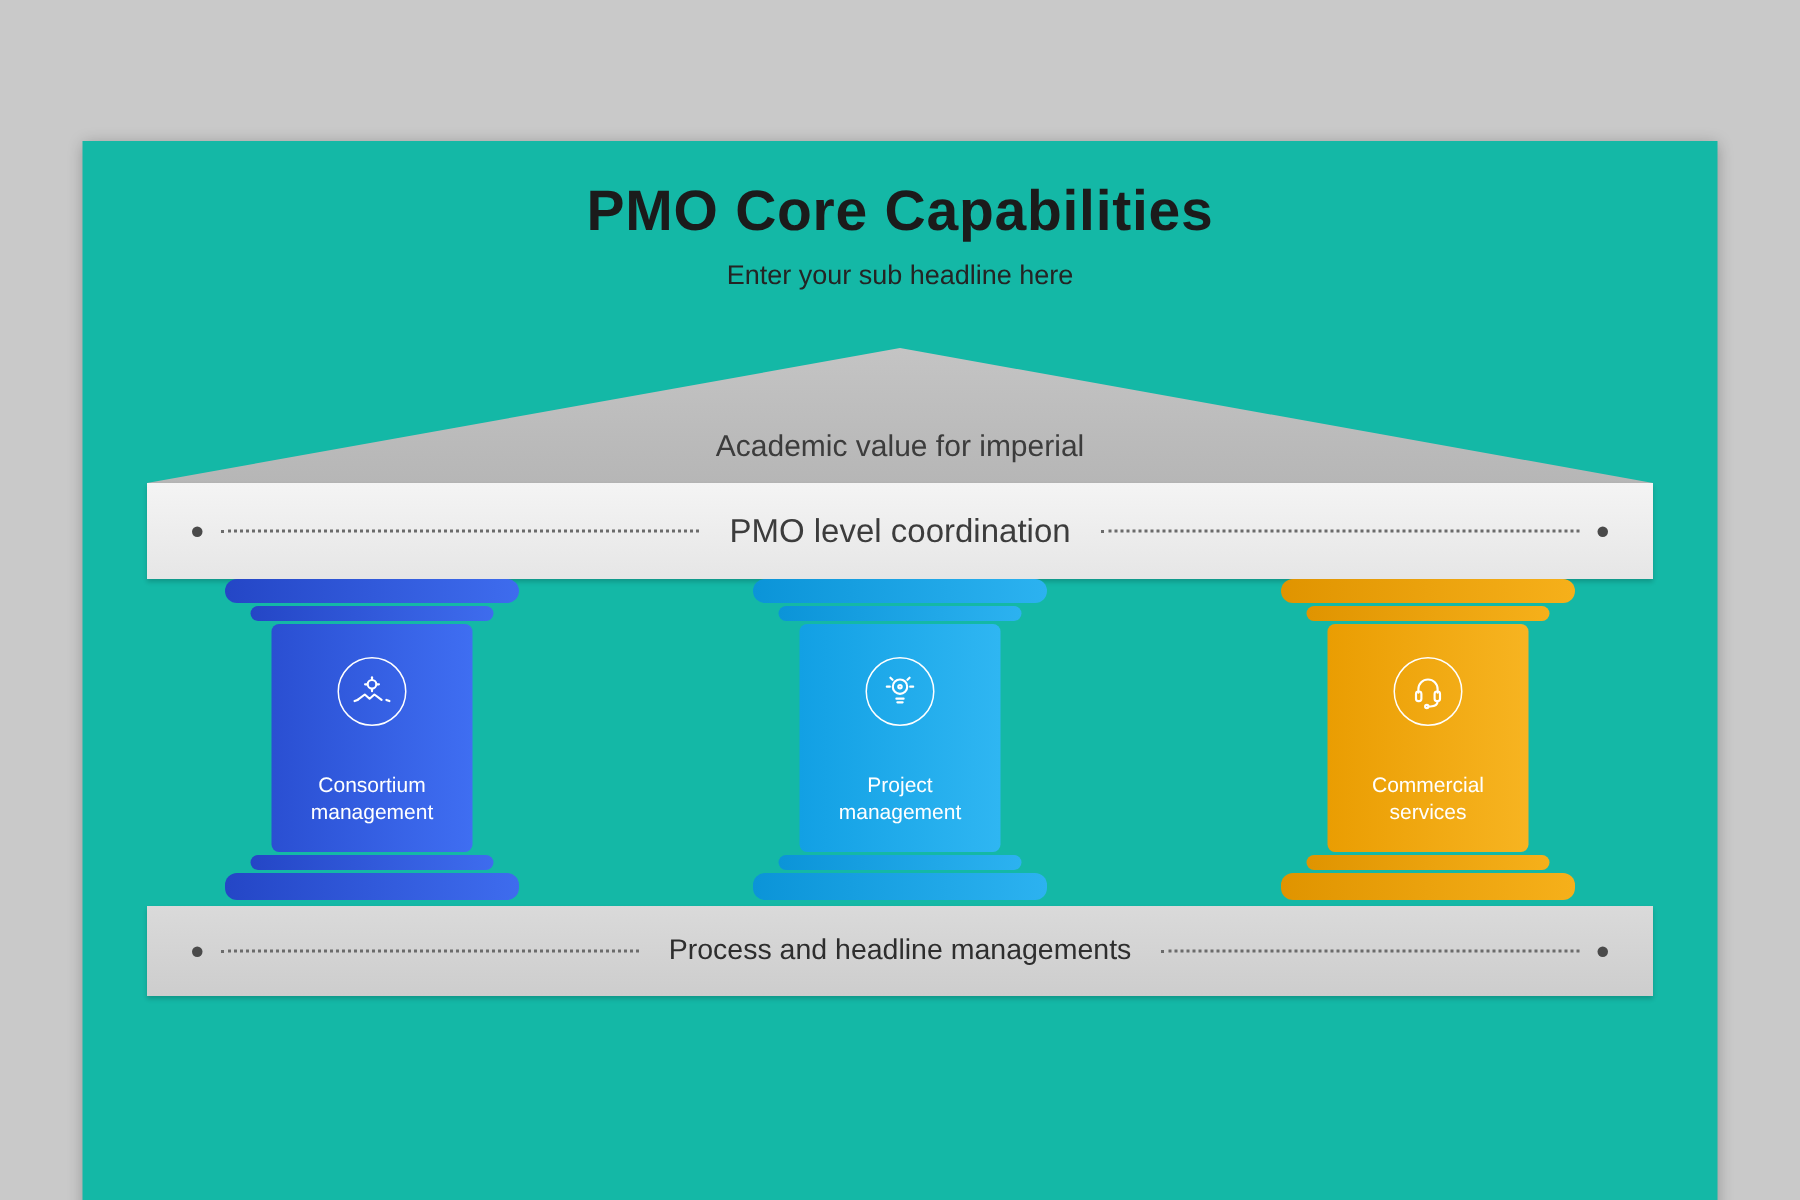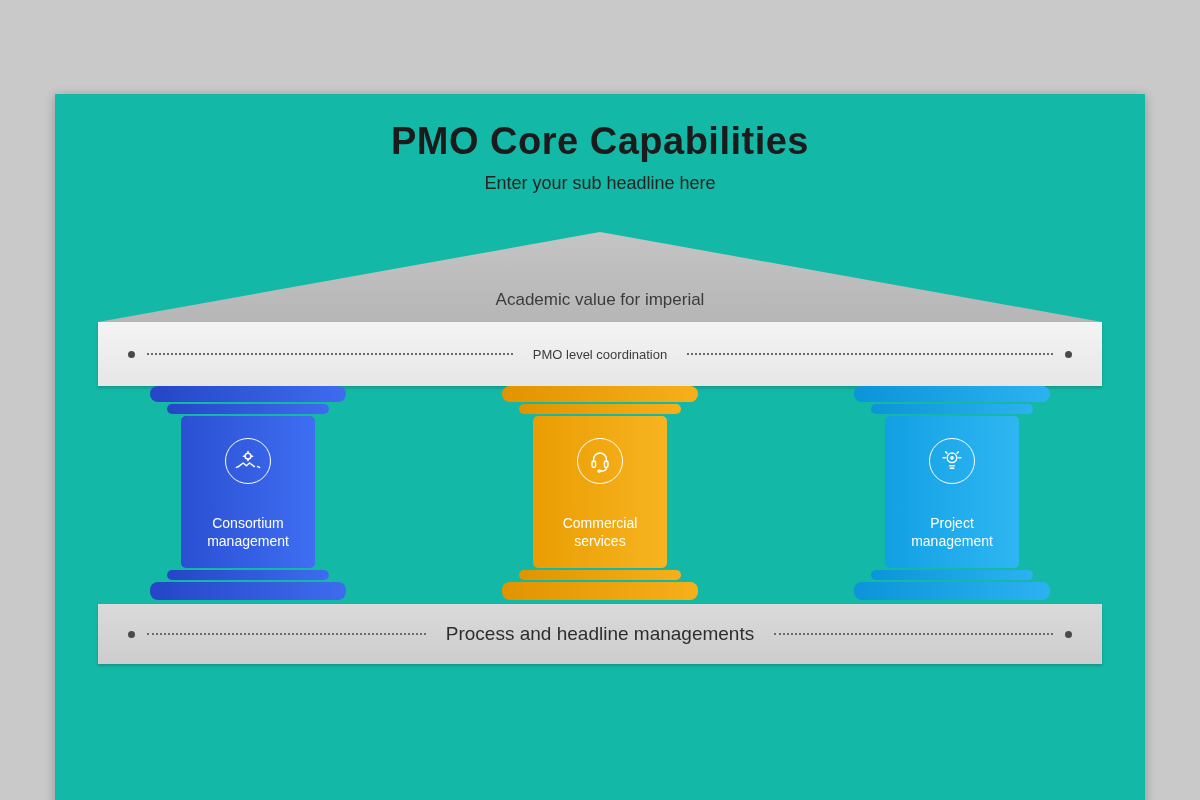--- a/index.html
+++ b/index.html
@@ -34,21 +34,21 @@
   
   .roof {
     position:absolute; left:43px; top:138px;
     width:1004px; height:90px;
     background:linear-gradient(180deg,#c4c4c4,#b6b6b6);
     clip-path:polygon(50% 0, 100% 100%, 0 100%);
   }
   .roof-label {
     position:absolute; left:0; right:0; bottom:12px;
     text-align:center;
-    font-size:17px;
+    font-size:20px;
     color:#3c3c3c;
   }
 
   
   .bar {
     position:absolute; left:43px;
     width:1004px;
     display:flex; align-items:center;
     padding:0 30px;
   }
@@ -57,21 +57,21 @@
     background:linear-gradient(180deg,#f4f4f4,#e6e6e6);
     box-shadow:0 2px 3px rgba(0,0,0,.18);
   }
   .base-bar {
     top:510px; height:60px;
     background:linear-gradient(180deg,#dadada,#cdcdcd);
     box-shadow:0 2px 3px rgba(0,0,0,.18);
   }
   .dotline { flex:1; height:0; border-top:2px dotted #6b6b6b; margin:0 12px; }
   .end-dot { width:7px; height:7px; border-radius:50%; background:#4a4a4a; flex:0 0 auto; }
-  .beam .bar-label { font-size:13px; color:#3c3c3c; padding:0 8px; white-space:nowrap; }
+  .beam .bar-label { font-size:22px; color:#3c3c3c; padding:0 8px; white-space:nowrap; }
   .base-bar .bar-label { font-size:19px; color:#2e2e2e; padding:0 8px; white-space:nowrap; }
 
   
   .pillars {
     position:absolute; left:43px; top:292px;
     width:1004px; height:218px;
     display:flex; justify-content:space-between;
     padding:0 52px;
   }
   .pillar { width:196px; display:flex; flex-direction:column; align-items:center; }
@@ -141,39 +141,20 @@
               <circle cx="20" cy="14" r="3.6"></circle>
               <line x1="20" y1="8.2" x2="20" y2="10"></line>
               <line x1="20" y1="18" x2="20" y2="19.8"></line>
               <line x1="14.2" y1="14" x2="16" y2="14"></line>
               <line x1="24" y1="14" x2="25.8" y2="14"></line>
               <path d="M8 27 l6 -4.5 4 3.5 4 -3.5 6 4.5"></path>
               <path d="M8 27 l-2.5 1 M32 27 l2.5 1"></path>
             </svg>
           </span>
           <div class="pillar-label">Consortium management</div>
-        </div>
-        <div class="cap-b cap-b2"></div>
-        <div class="cap-a cap-a2"></div>
-      </div>
-
-      <div class="pillar pillar-orange">
-        <div class="cap-a"></div>
-        <div class="cap-b"></div>
-        <div class="shaft">
-          <span class="icon-circle">
-            <svg viewBox="0 0 40 40" fill="none" stroke="#ffffff" stroke-width="1.8" stroke-linecap="round" stroke-linejoin="round">
-              <path d="M12 21 v-3 a8 8 0 0 1 16 0 v3"></path>
-              <rect x="10" y="20" width="4.5" height="8" rx="2"></rect>
-              <rect x="25.5" y="20" width="4.5" height="8" rx="2"></rect>
-              <path d="M28 28 q0 4.5 -6 4.5 h-1.5"></path>
-              <circle cx="19" cy="32.5" r="1.4"></circle>
-            </svg>
-          </span>
-          <div class="pillar-label">Commercial services</div>
         </div>
         <div class="cap-b cap-b2"></div>
         <div class="cap-a cap-a2"></div>
       </div>
 
       <div class="pillar pillar-cyan">
         <div class="cap-a"></div>
         <div class="cap-b"></div>
         <div class="shaft">
           <span class="icon-circle">
@@ -187,20 +168,39 @@
               <line x1="12" y1="8.5" x2="13.8" y2="10.3"></line>
               <line x1="28" y1="8.5" x2="26.2" y2="10.3"></line>
             </svg>
           </span>
           <div class="pillar-label">Project management</div>
         </div>
         <div class="cap-b cap-b2"></div>
         <div class="cap-a cap-a2"></div>
       </div>
 
+      <div class="pillar pillar-orange">
+        <div class="cap-a"></div>
+        <div class="cap-b"></div>
+        <div class="shaft">
+          <span class="icon-circle">
+            <svg viewBox="0 0 40 40" fill="none" stroke="#ffffff" stroke-width="1.8" stroke-linecap="round" stroke-linejoin="round">
+              <path d="M12 21 v-3 a8 8 0 0 1 16 0 v3"></path>
+              <rect x="10" y="20" width="4.5" height="8" rx="2"></rect>
+              <rect x="25.5" y="20" width="4.5" height="8" rx="2"></rect>
+              <path d="M28 28 q0 4.5 -6 4.5 h-1.5"></path>
+              <circle cx="19" cy="32.5" r="1.4"></circle>
+            </svg>
+          </span>
+          <div class="pillar-label">Commercial services</div>
+        </div>
+        <div class="cap-b cap-b2"></div>
+        <div class="cap-a cap-a2"></div>
+      </div>
+
     </div>
 
     <div class="bar base-bar">
       <span class="end-dot"></span>
       <span class="dotline"></span>
       <span class="bar-label">Process and headline managements</span>
       <span class="dotline"></span>
       <span class="end-dot"></span>
     </div>
 

